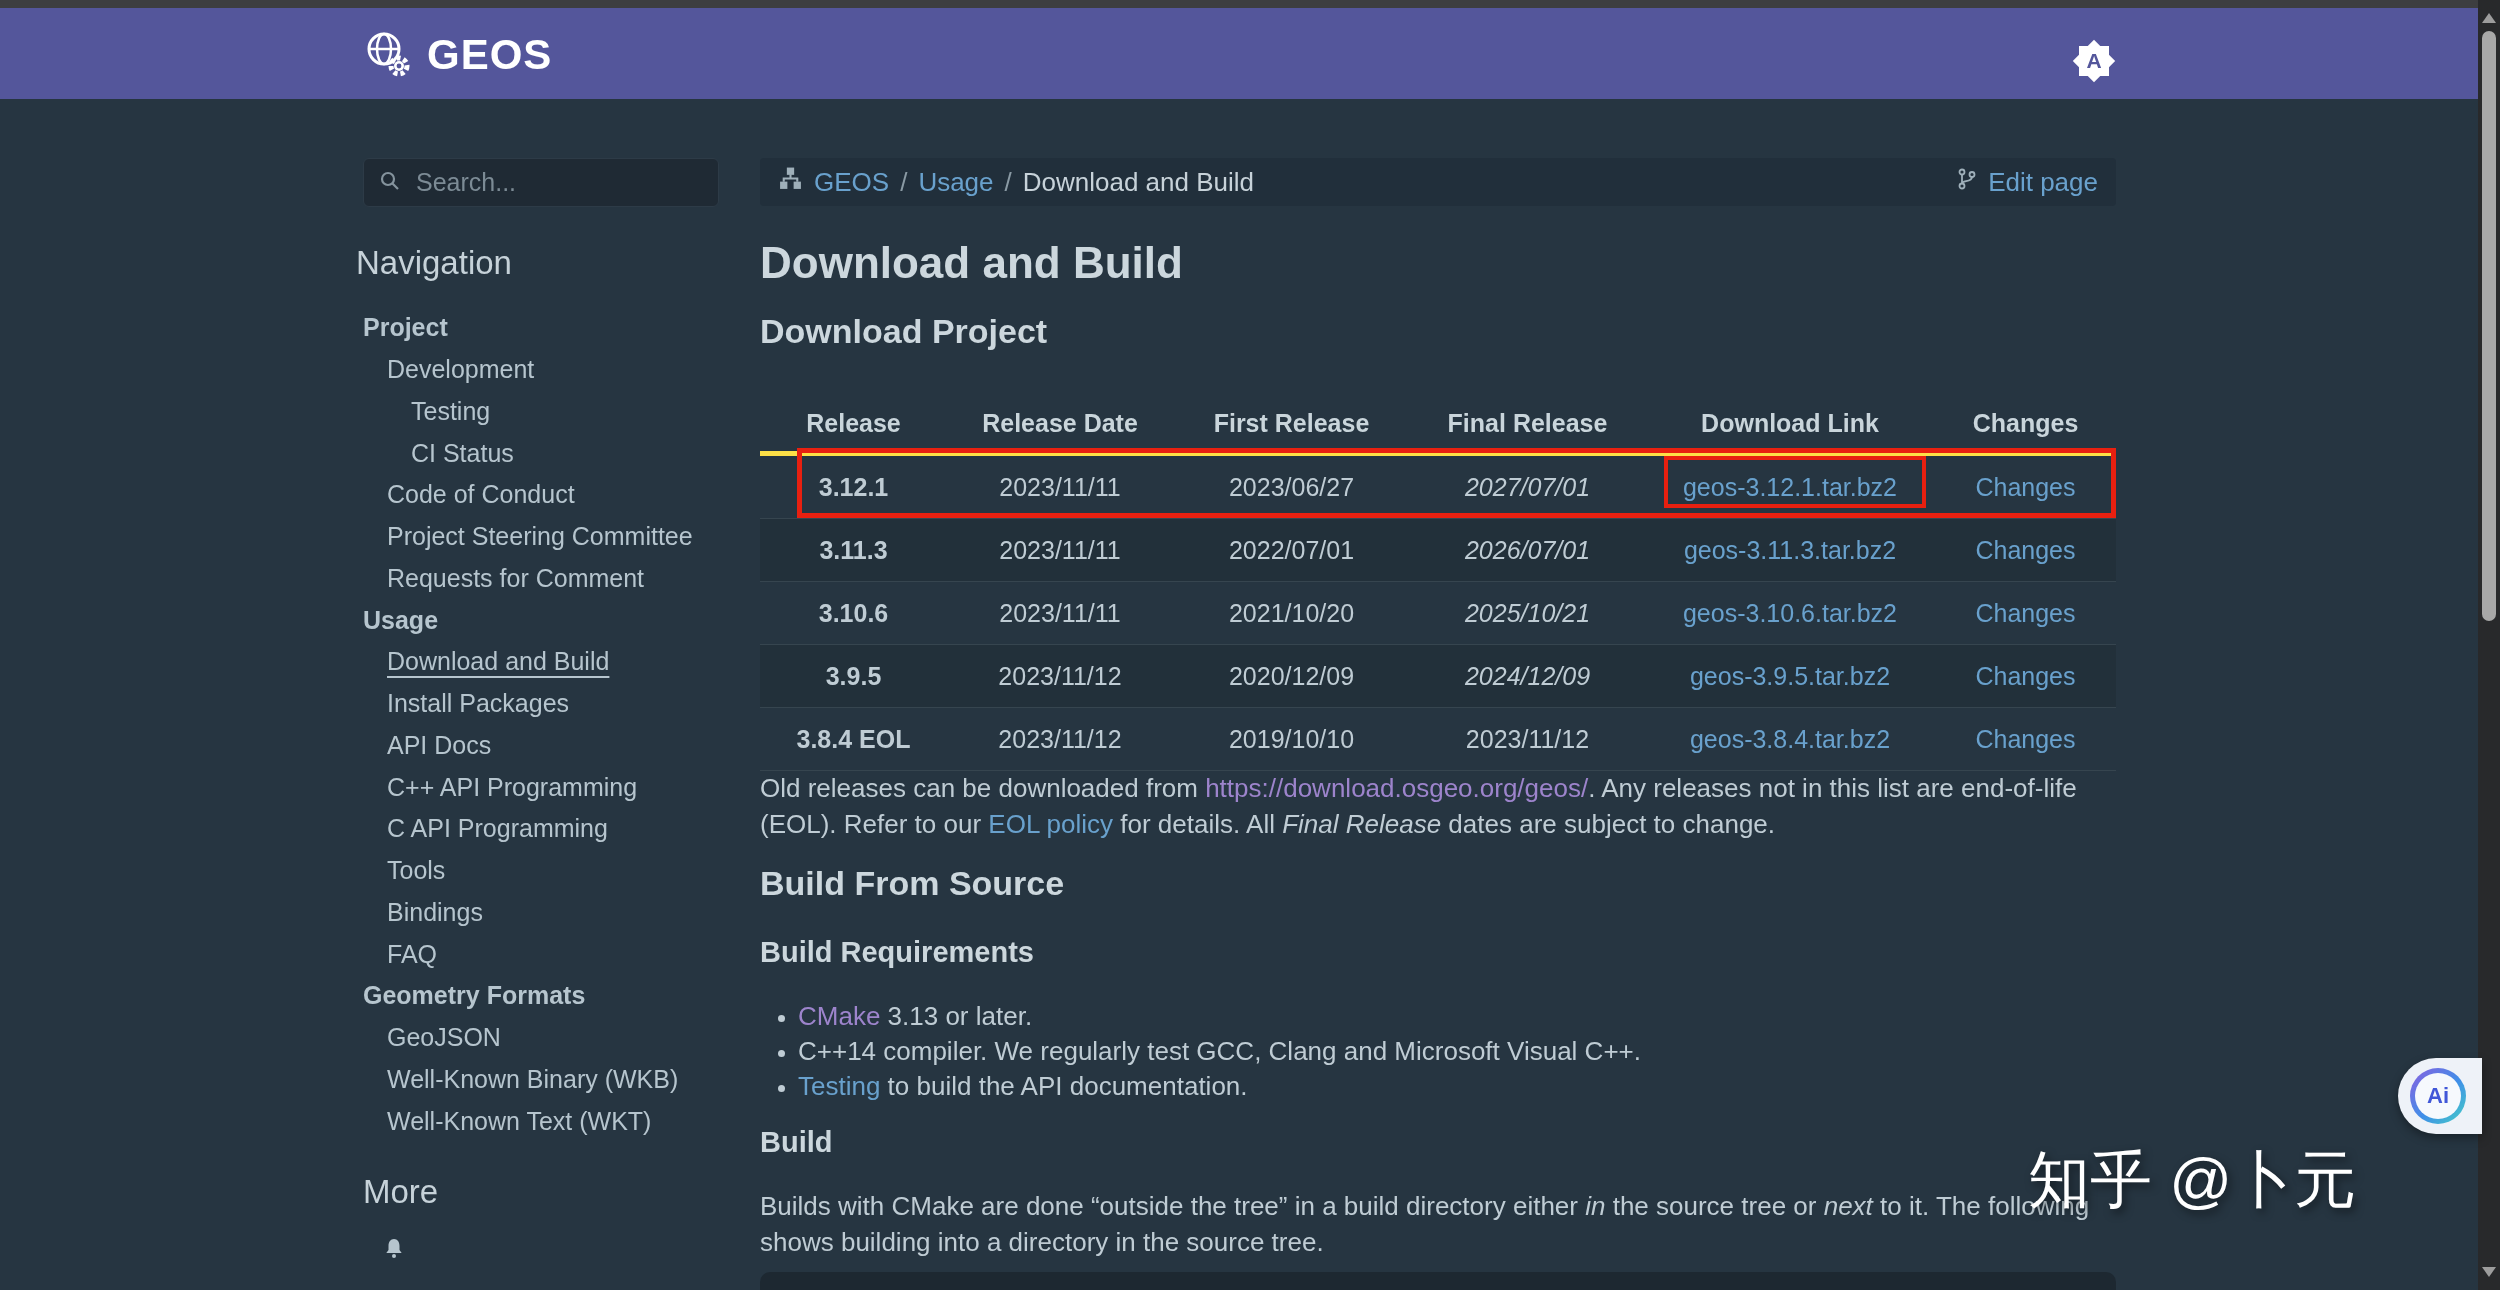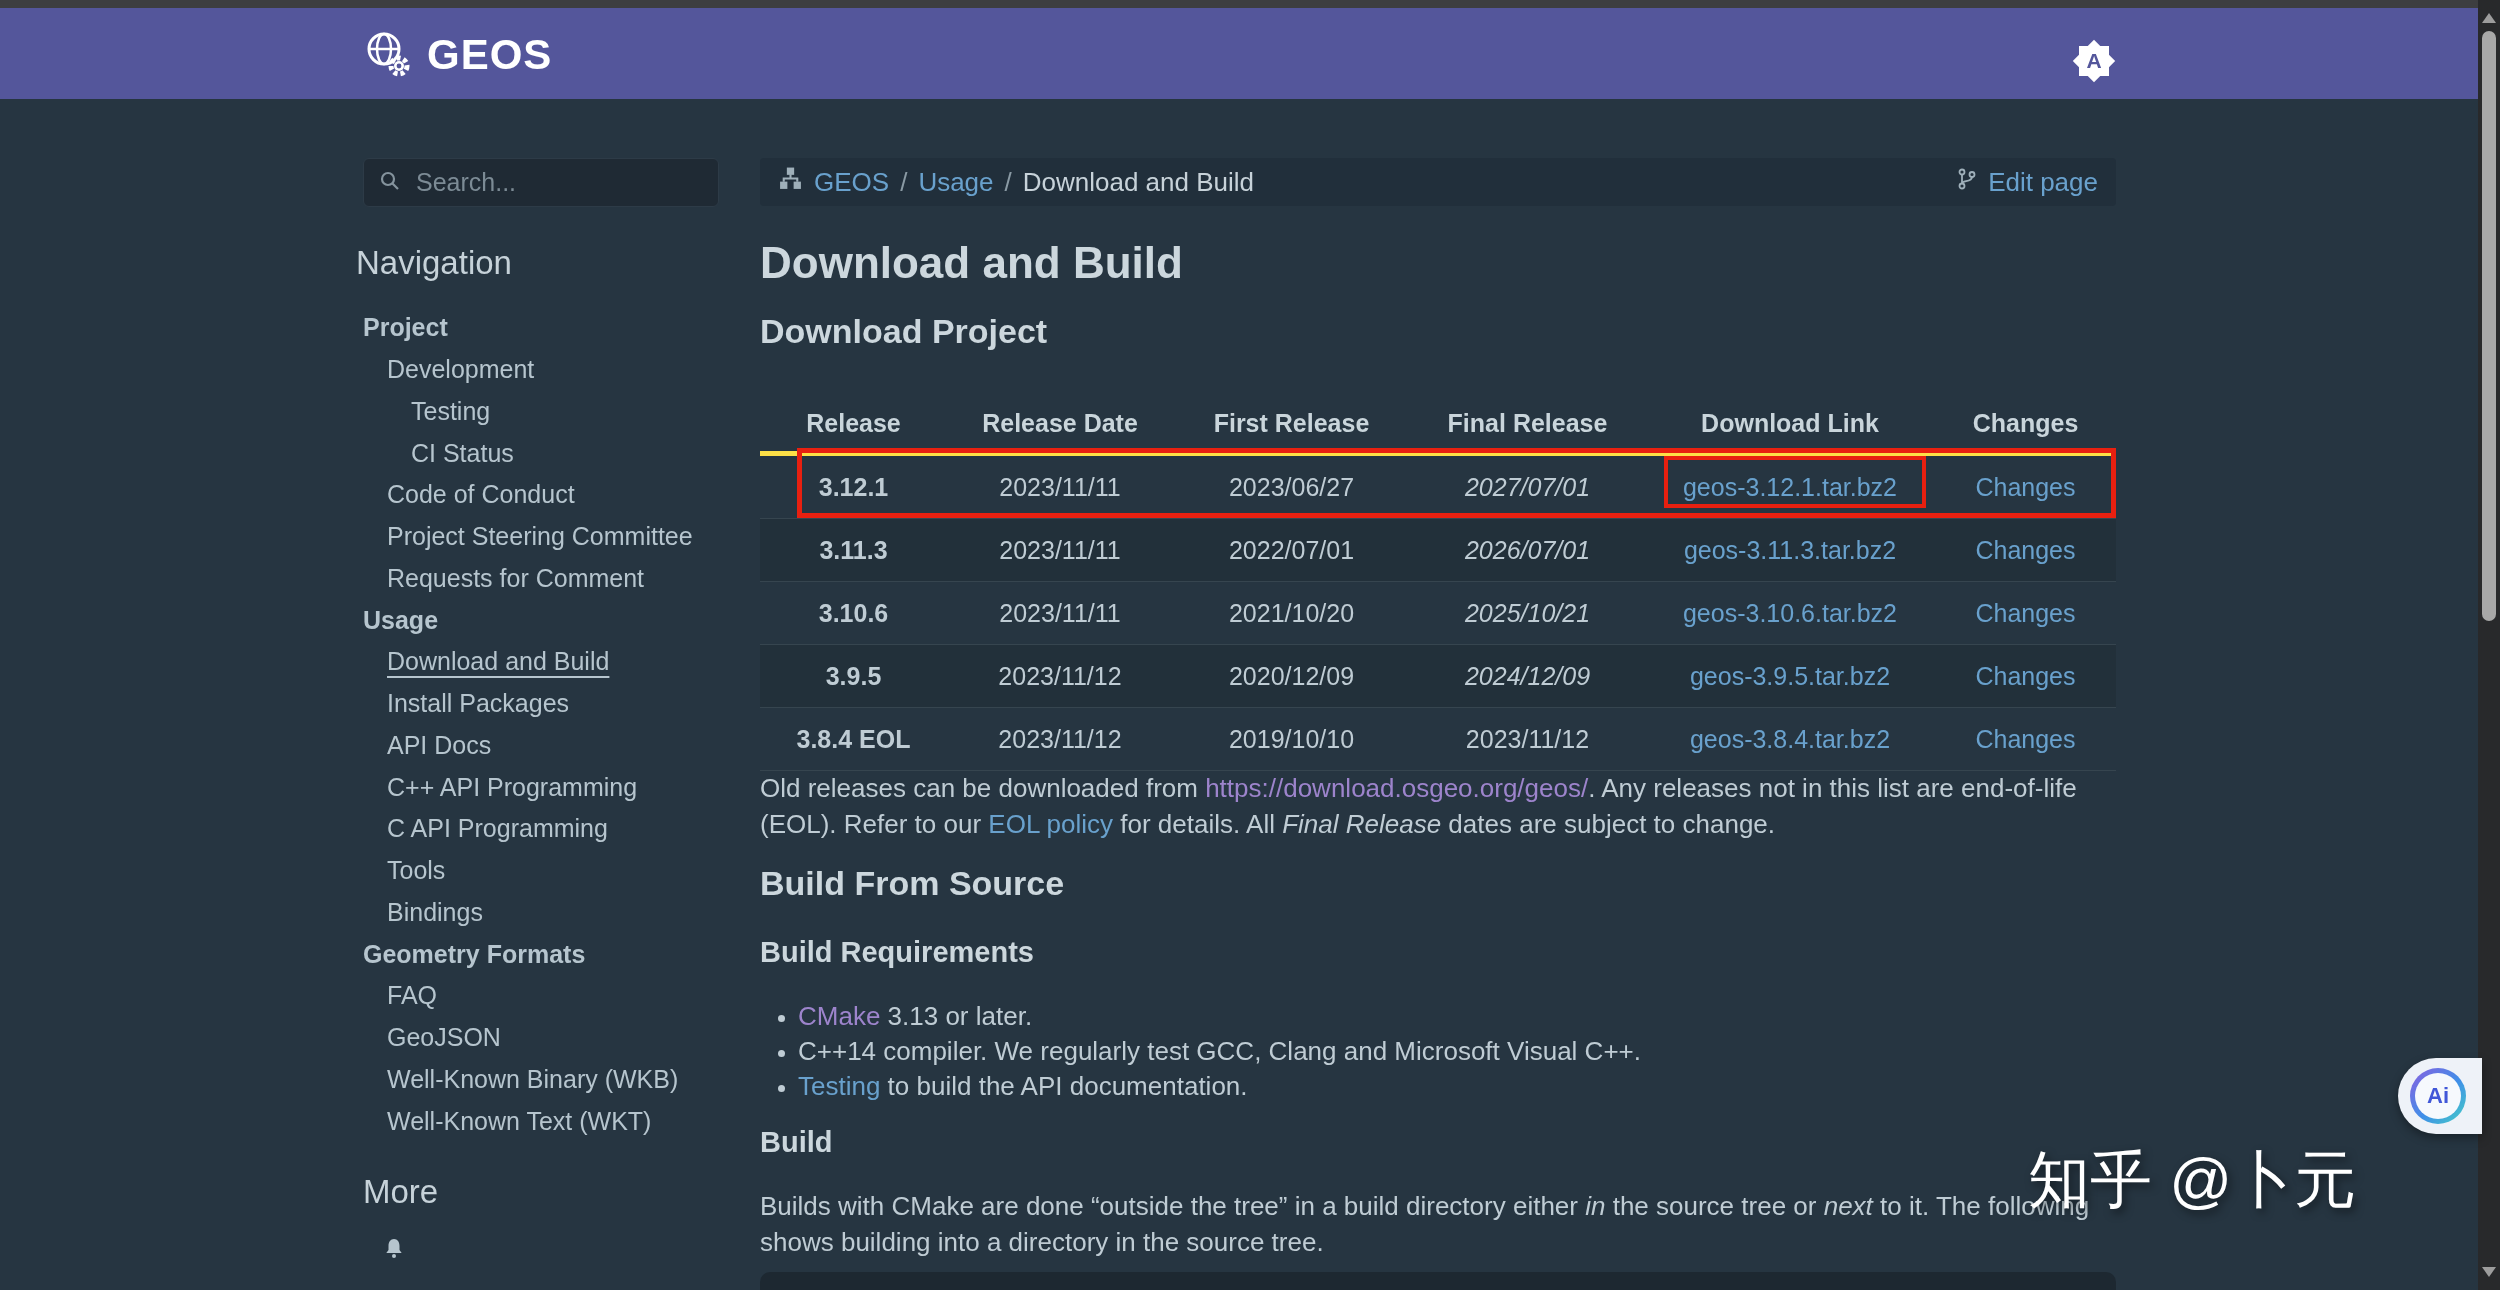--- a/index.html
+++ b/index.html
@@ -163,25 +163,25 @@
       </div>
     <div class="nav-item ind1">
         <span>C API Programming</span>
       </div>
     <div class="nav-item ind1">
         <span>Tools</span>
       </div>
     <div class="nav-item ind1">
         <span>Bindings</span>
       </div>
+    <div class="nav-item ind1">
+        <span>FAQ</span>
+      </div>
     <div class="nav-item section">
         <span>Geometry Formats</span>
-      </div>
-    <div class="nav-item ind1">
-        <span>FAQ</span>
       </div>
     <div class="nav-item ind1">
         <span>GeoJSON</span>
       </div>
     <div class="nav-item ind1">
         <span>Well-Known Binary (WKB)</span>
       </div>
     <div class="nav-item ind1">
         <span>Well-Known Text (WKT)</span>
       </div>

